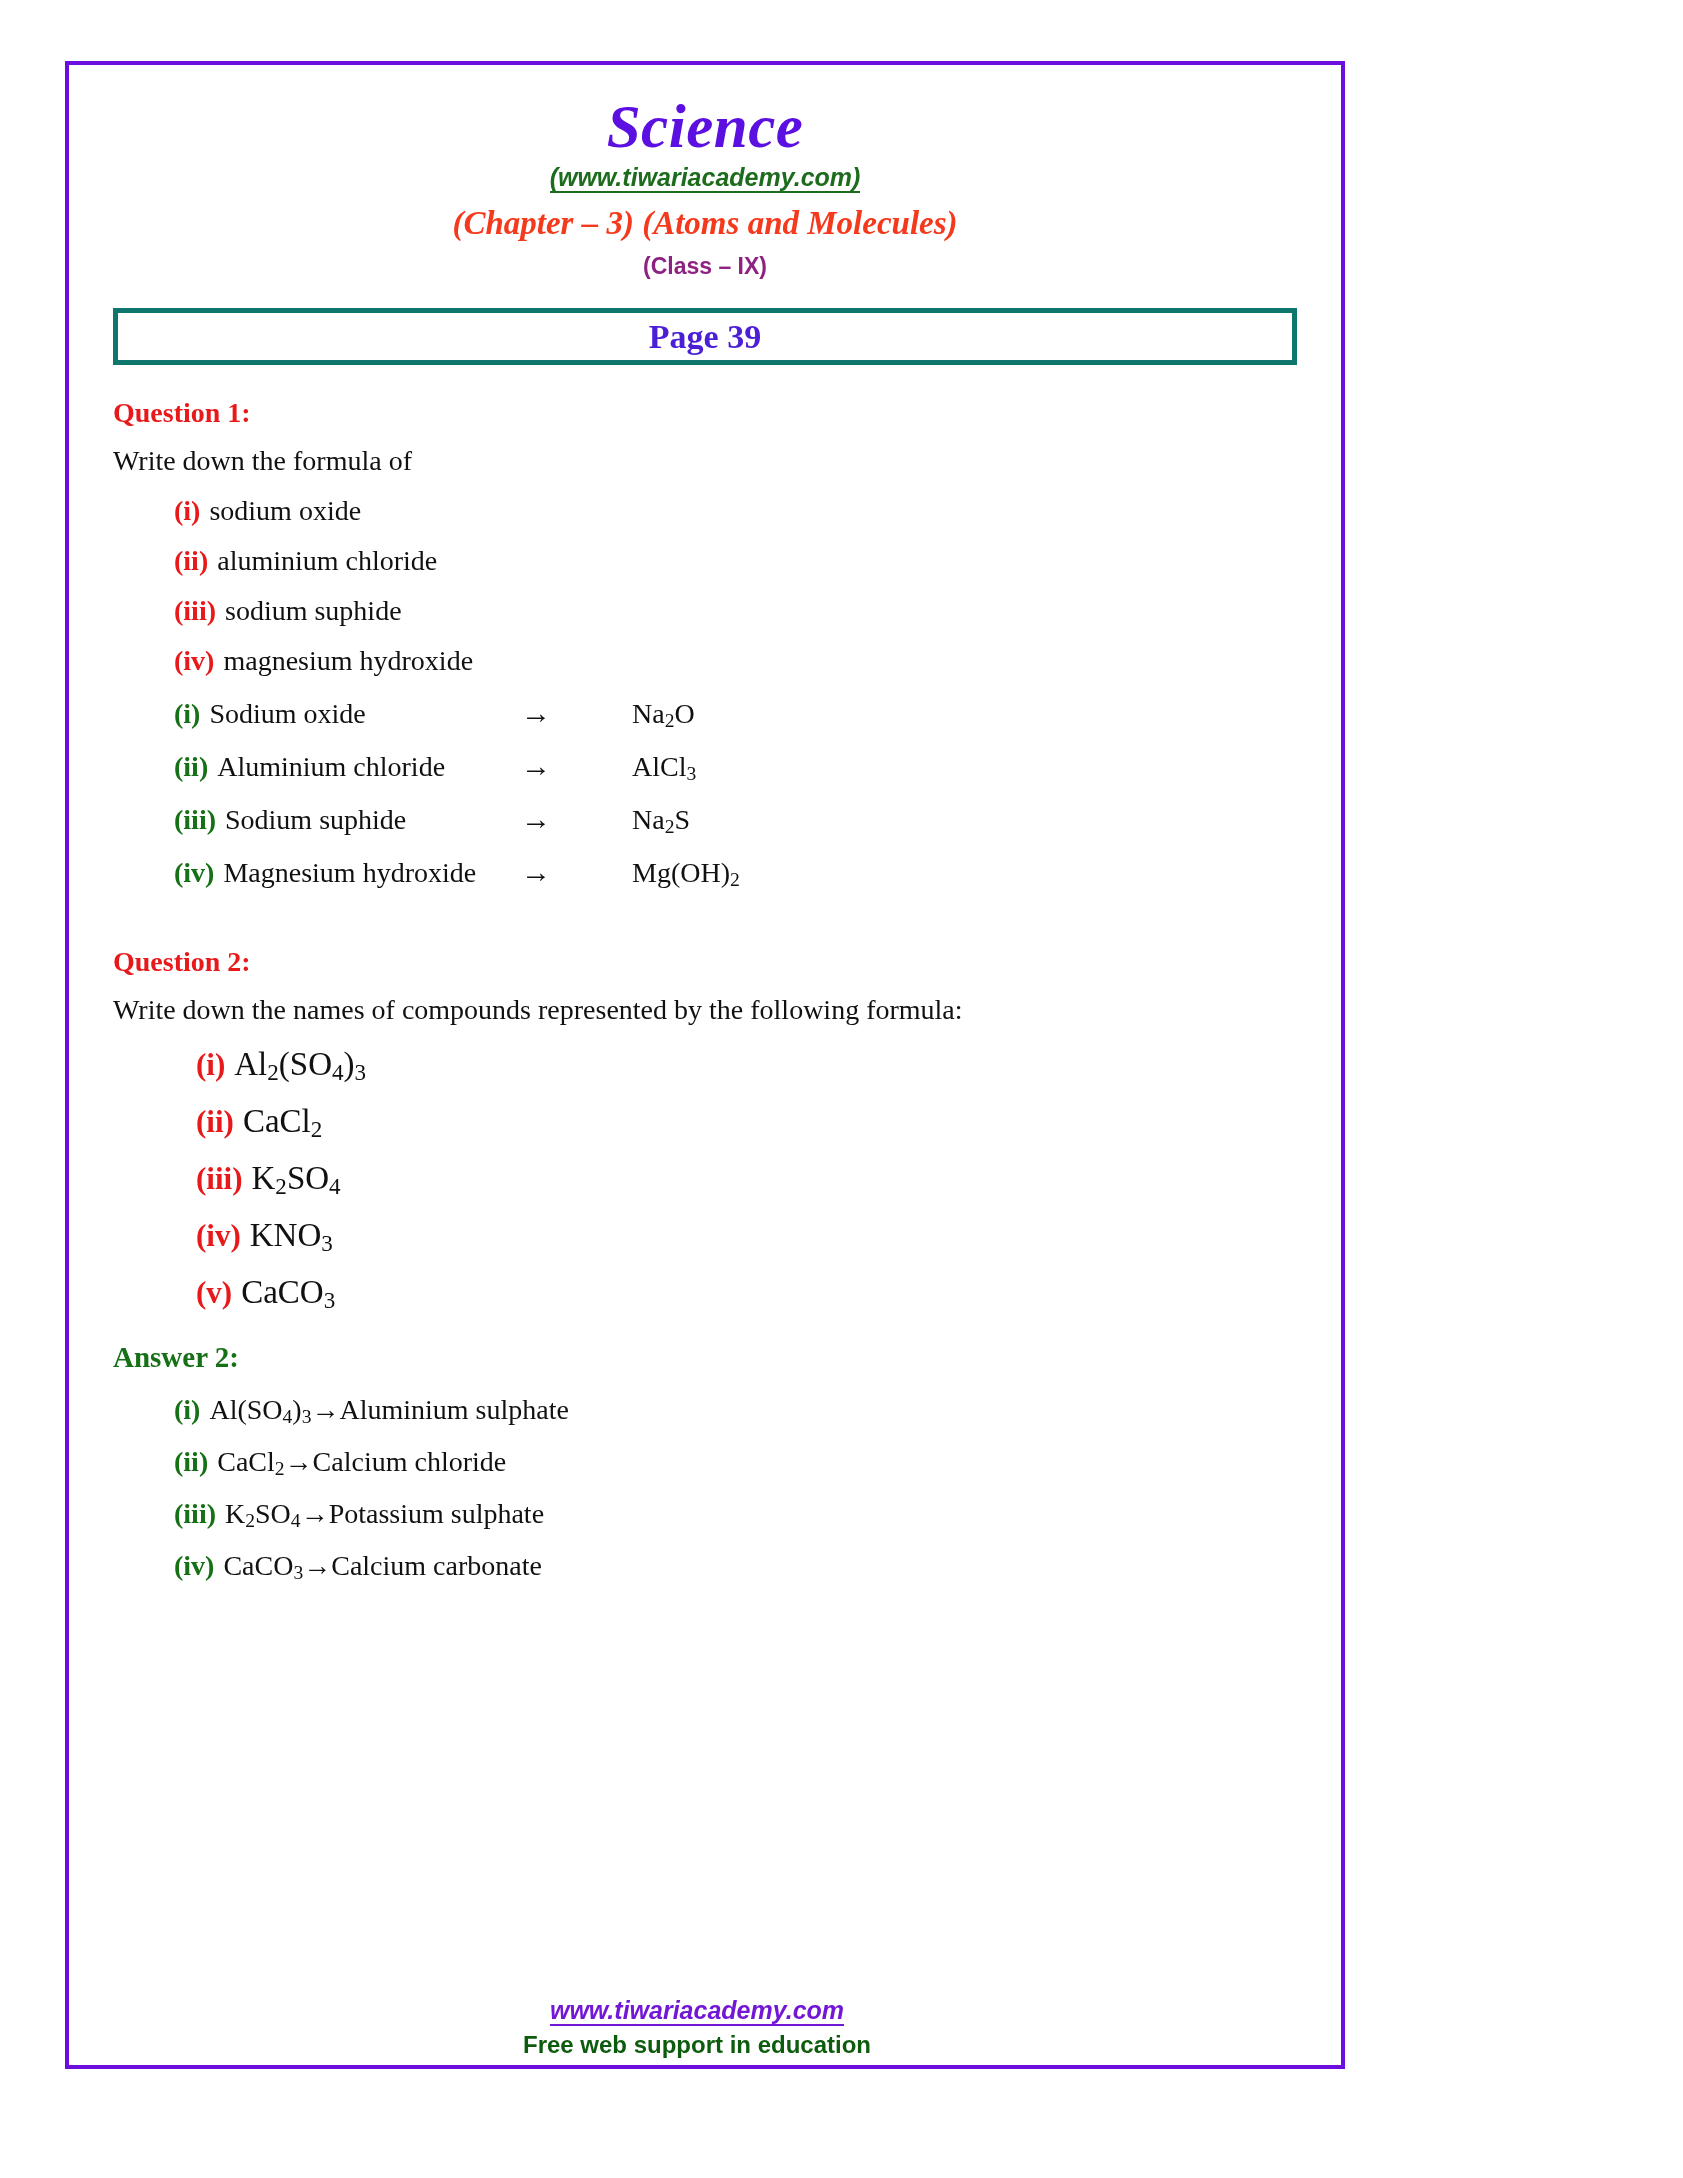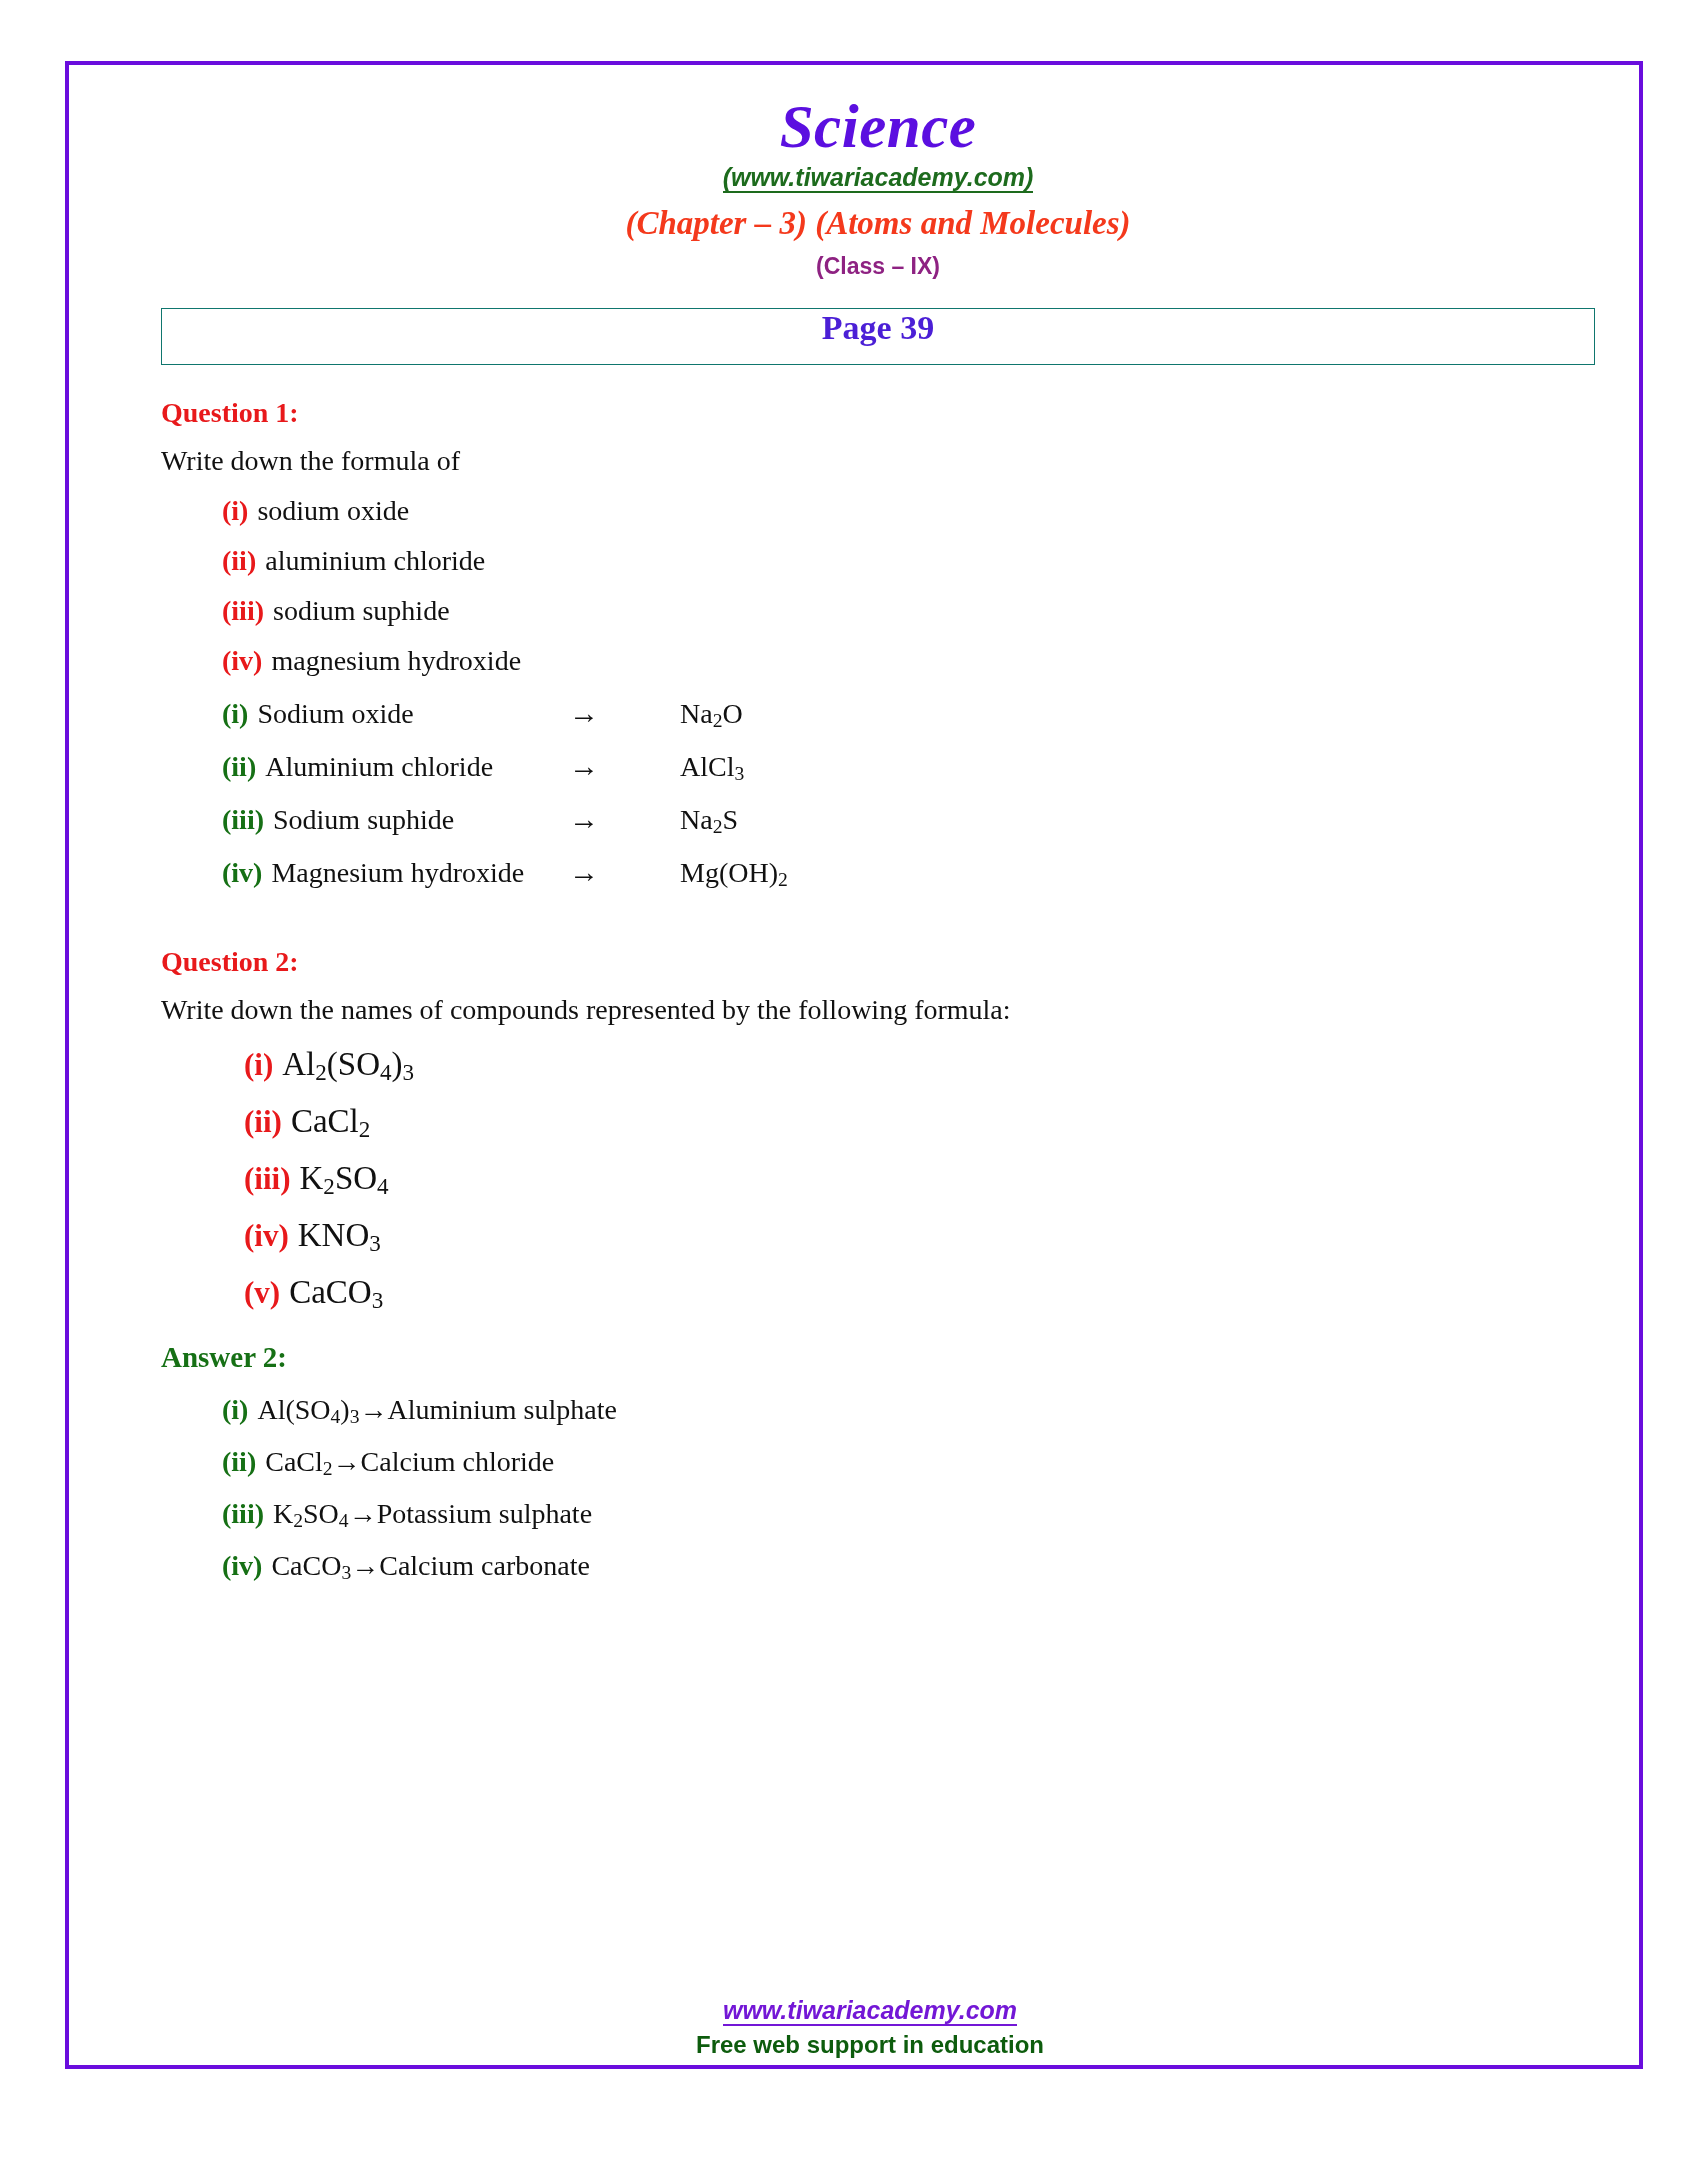--- a/index.html
+++ b/index.html
@@ -11,26 +11,25 @@
     width: 1683px;
     height: 2178px;
     font-family: "Liberation Serif", serif;
     -webkit-font-smoothing: antialiased;
   }
 
   .page {
     position: absolute;
     left: 65px;
     top: 61px;
-    width: 1578px;
+    width: 1280px;
     height: 2008px;
     border: 4px solid #6a0ddd;
     box-sizing: border-box;
     background: #ffffff;
-    padding-left: 48px;
   }
 
   .inner {
     position: relative;
     width: 100%;
     height: 100%;
   }
 
   
   .doc-title {
@@ -71,25 +70,26 @@
     margin-top: 11px;
     font-family: "Liberation Sans", sans-serif;
     font-weight: bold;
     font-size: 23px;
     color: #8e2282;
   }
 
   
   .page-box {
     margin: 28px 44px 0 44px;
-    border: 1px solid #0f766e;
+    border: 5px solid #0f766e;
     outline: 1px solid #ffffff;
     outline-offset: -7px;
     height: 57px;
     display: flex;
+    align-items: center;
     justify-content: center;
     box-sizing: border-box;
   }
   .page-box-label {
     font-family: "Liberation Serif", serif;
     font-weight: bold;
     font-size: 34px;
     color: #4b1fd6;
   }
 

